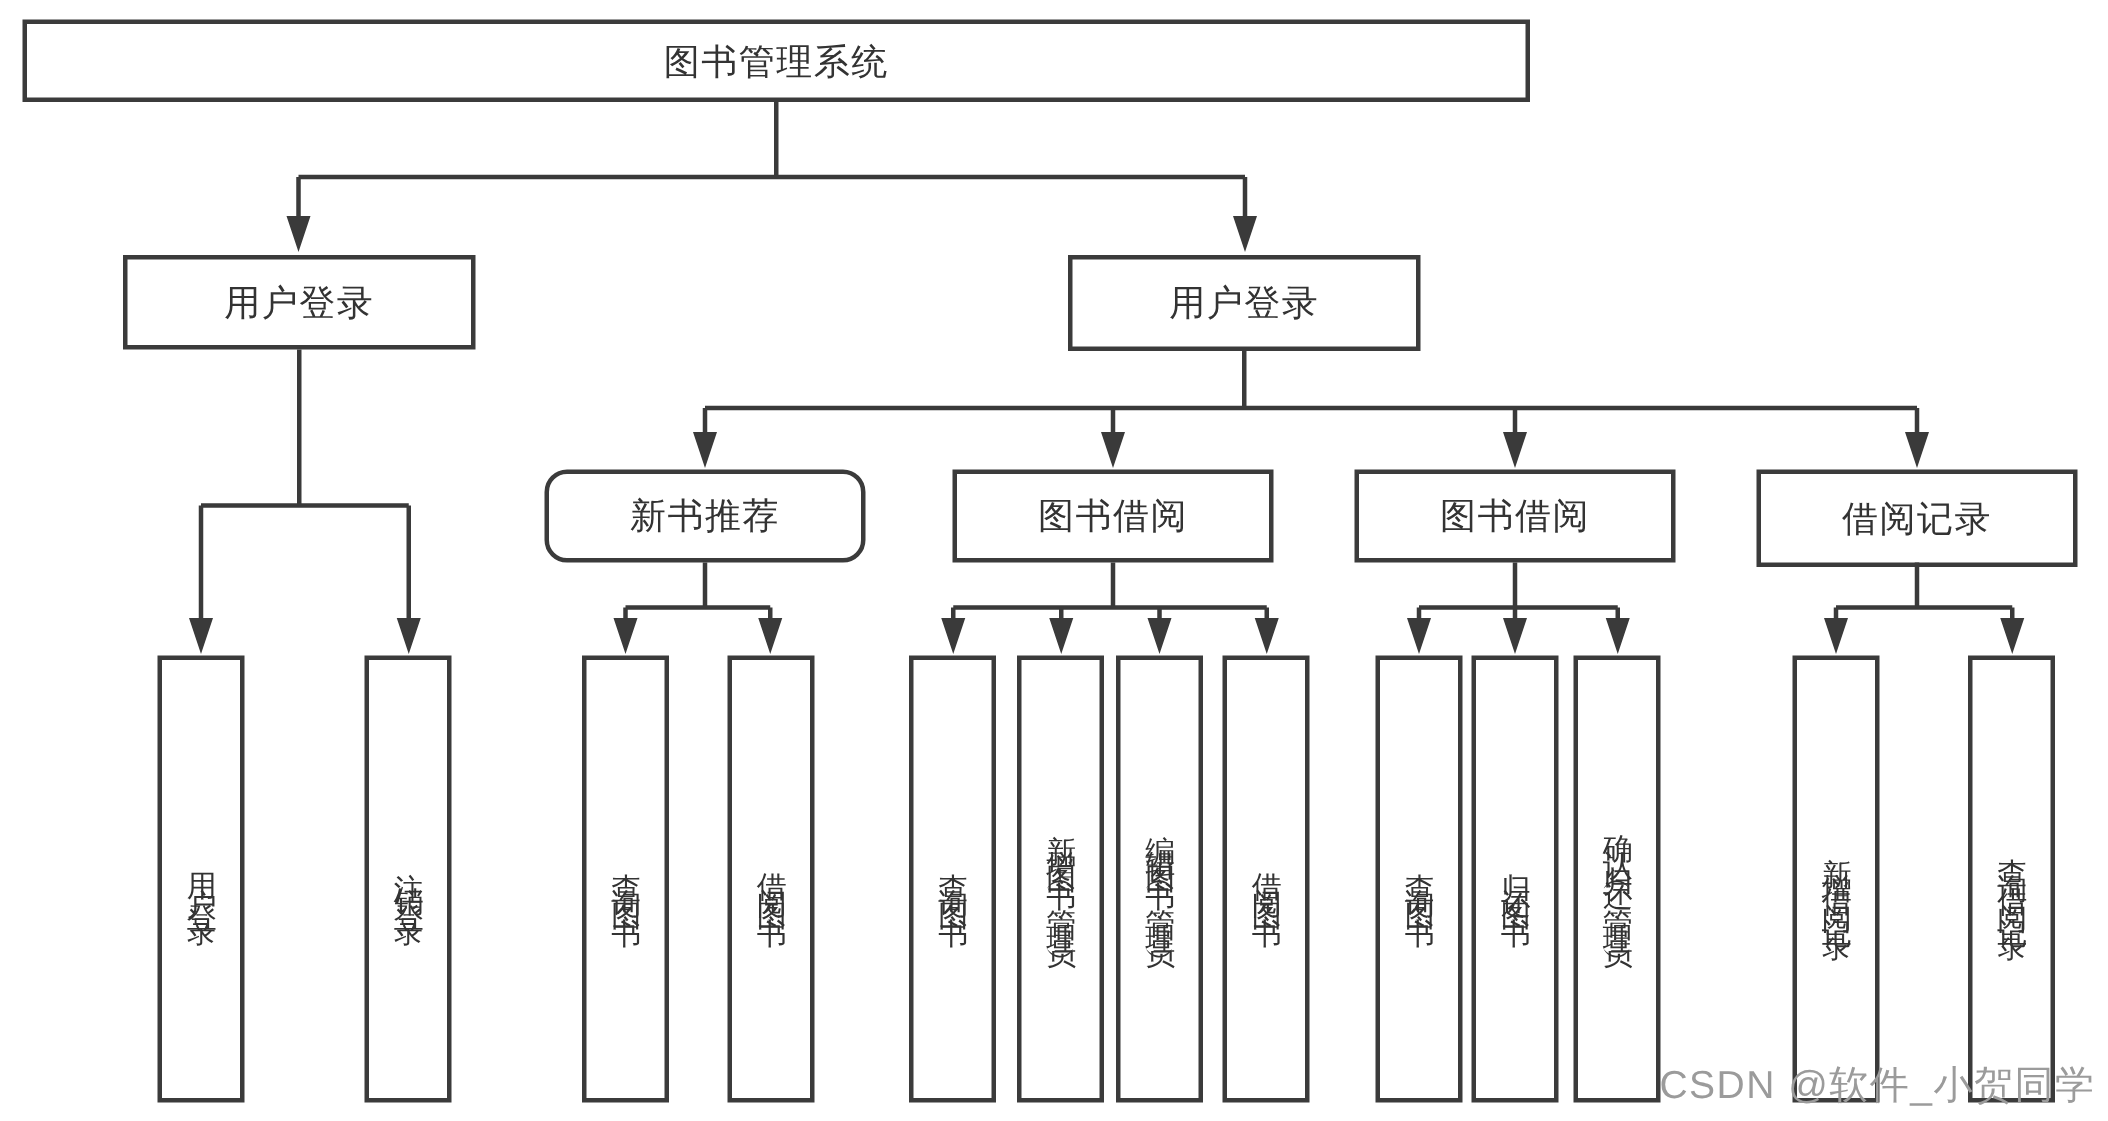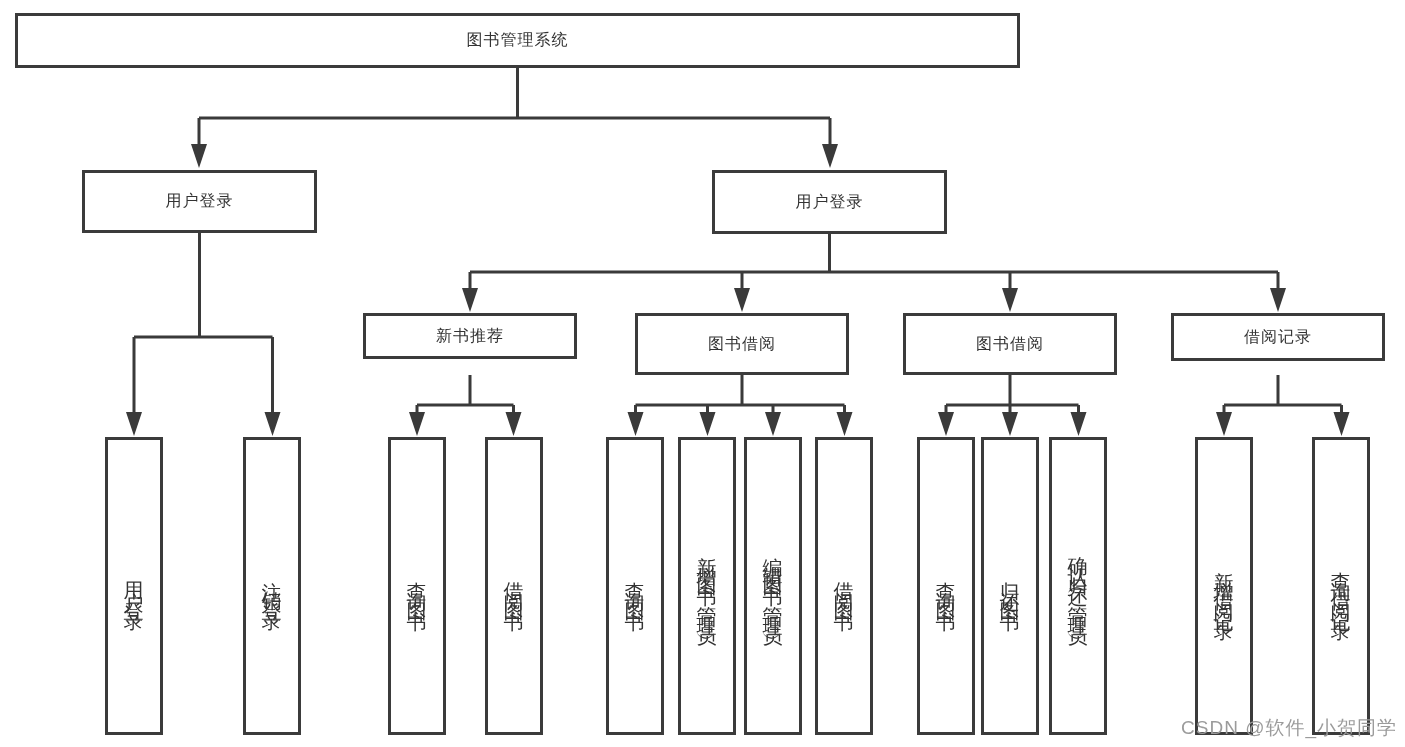--- a/index.html
+++ b/index.html
@@ -5,39 +5,39 @@
   html,body{margin:0;padding:0;background:#ffffff;}
   .canvas{
     position:relative;width:1405px;height:747px;background:#ffffff;
     font-family:"Liberation Sans","DejaVu Sans",sans-serif;overflow:hidden;
   }
   .node{
     position:absolute;box-sizing:border-box;background:#ffffff;
     border:3px solid #3b3b3b;display:flex;align-items:center;justify-content:center;
     color:#333333;
   }
-  .hlabel{font-size:16px;letter-spacing:1px;white-space:nowrap;}
+  .hlabel{font-size:24px;letter-spacing:1px;white-space:nowrap;}
   .vnode{z-index:2;}
   .vtext{
     writing-mode:vertical-rl;text-orientation:mixed;
     font-size:20px;letter-spacing:10px;line-height:1;color:#333333;
   }
   .connectors{position:absolute;left:0;top:0;z-index:1;}
   .watermark{
     position:absolute;right:8px;bottom:6px;z-index:3;
-    font-size:19px;color:#9b9b9b;white-space:nowrap;letter-spacing:1px;
+    font-size:26px;color:#9b9b9b;white-space:nowrap;letter-spacing:1px;
   }
   
   .n-root{left:15px;top:13px;width:1005px;height:55px;}
   .n-user-login{left:82px;top:170px;width:235px;height:63px;}
   .n-book-mgmt{left:712px;top:170px;width:235px;height:64px;}
-  .n-new-book{left:363px;top:313px;width:214px;height:46px;}
+  .n-new-book{left:363px;top:313px;width:214px;height:62px;border-radius:15px;}
   .n-book-borrow{left:635px;top:313px;width:214px;height:62px;}
   .n-current-borrow{left:903px;top:313px;width:214px;height:62px;}
-  .n-borrow-record{left:1171px;top:313px;width:214px;height:48px;}
+  .n-borrow-record{left:1171px;top:313px;width:214px;height:65px;}
   .leaf{top:437px;width:58px;height:298px;}
   .n-ul-1{left:105px;} .n-ul-2{left:243px;}
   .n-nb-1{left:388px;} .n-nb-2{left:485px;}
   .n-bb-1{left:606px;} .n-bb-2{left:678px;} .n-bb-3{left:744px;} .n-bb-4{left:815px;}
   .n-cb-1{left:917px;} .n-cb-2{left:981px;} .n-cb-3{left:1049px;}
   .n-rc-1{left:1195px;} .n-rc-2{left:1312px;}
 </style>
 </head>
 <body>
 

